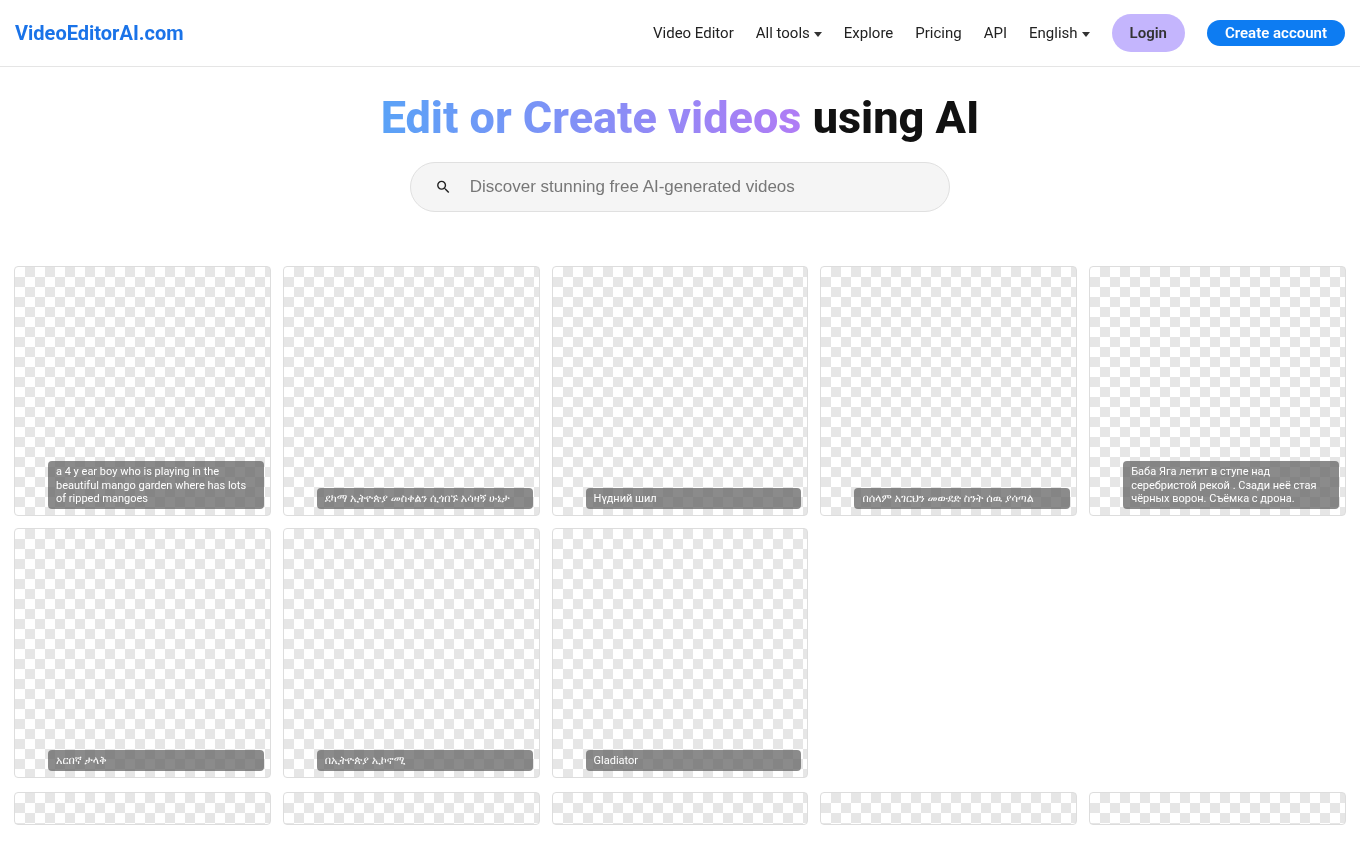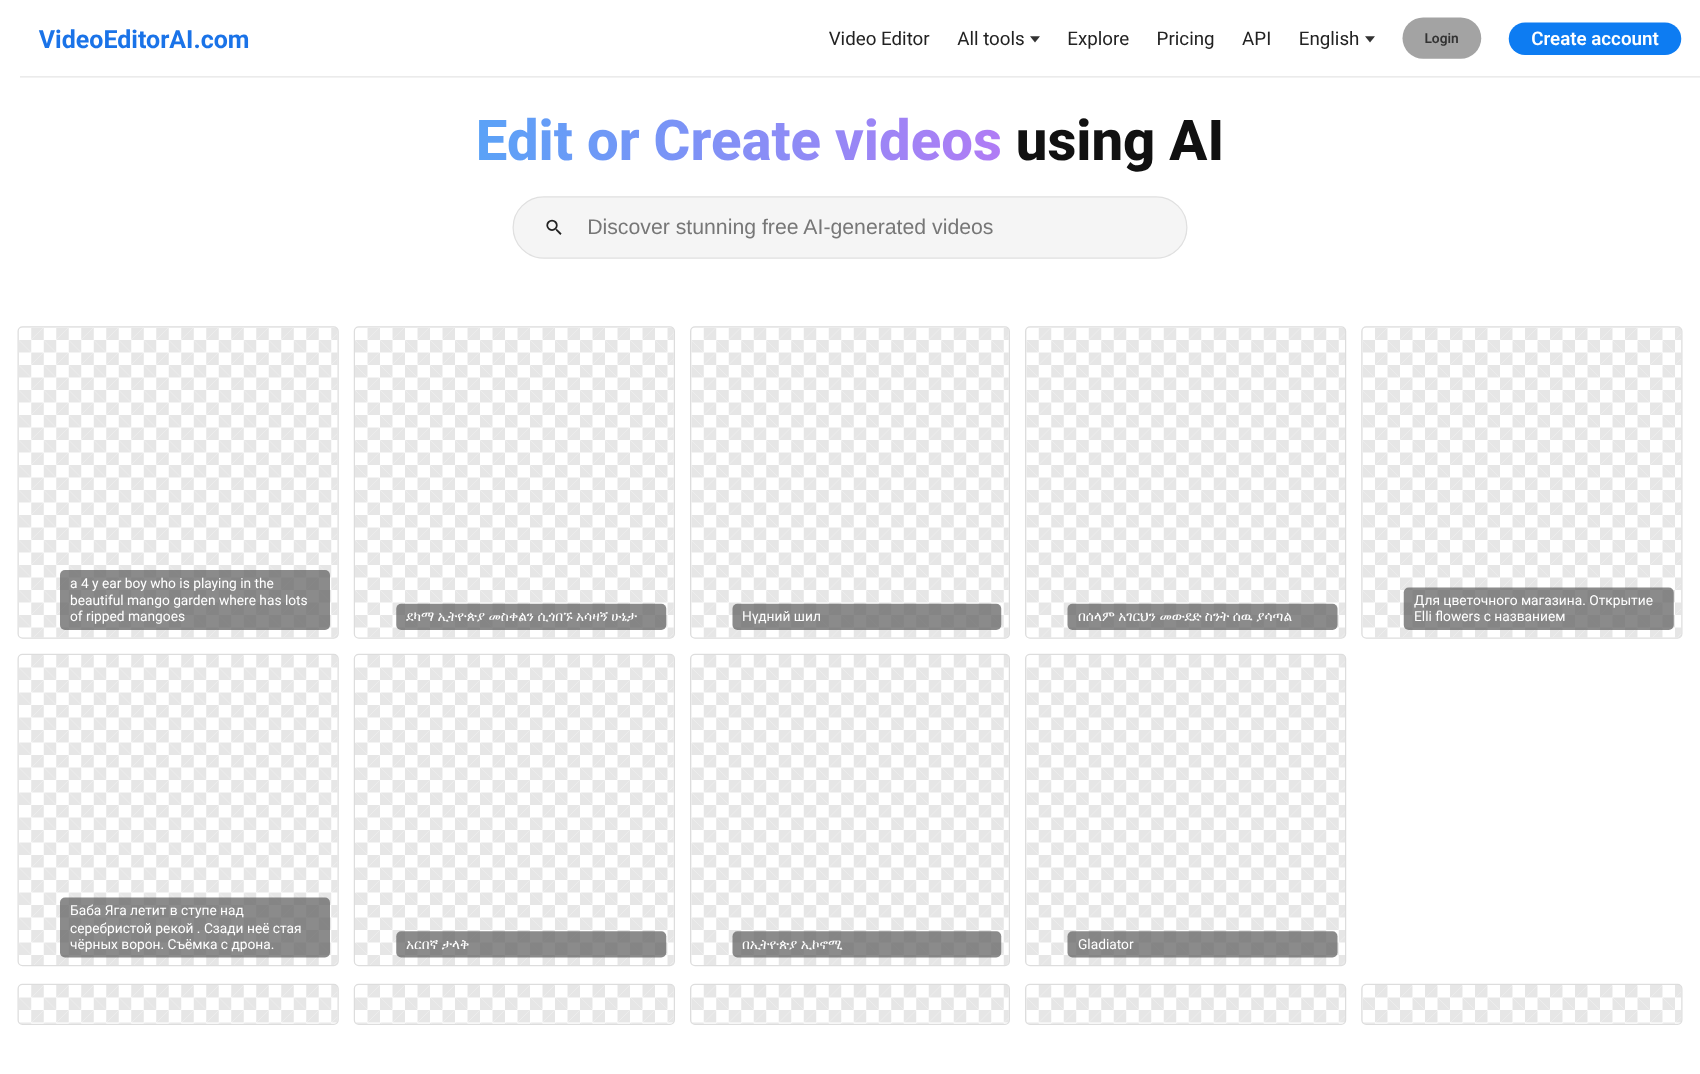--- a/index.html
+++ b/index.html
@@ -11,21 +11,20 @@
       font-family: -apple-system, BlinkMacSystemFont, "Segoe UI", Roboto, sans-serif;
       background: #fff;
       width: 1360px;
     }
     header {
       display: flex;
       justify-content: space-between;
       align-items: center;
       padding: 14px 15px;
       border-bottom: 1px solid #e5e5e5;
-      margin-left: 16px;
     }
     .logo {
       font-size: 20px;
       font-weight: 700;
       color: #1a73e8;
       cursor: pointer;
     }
     nav {
       display: flex;
       align-items: center;
@@ -41,24 +40,24 @@
     }
     .caret {
       width: 0;
       height: 0;
       border-left: 4px solid transparent;
       border-right: 4px solid transparent;
       border-top: 5px solid #333;
       margin-top: 2px;
     }
     .btn-login {
-      background: #a3a3a3;
+      background: #c4b5fd;
       border-radius: 20px;
       padding: 10px 18px;
-      font-size: 11px;
+      font-size: 15px;
       font-weight: 600;
       cursor: pointer;
       color: #333;
     }
     .btn-create-account {
       background: #0d7cf2;
       color: #fff;
       border-radius: 20px;
       padding: 4px 18px;
       font-size: 15px;
@@ -220,23 +219,20 @@
   </div>
   <div class="card">
     <div class="caption">ደካማ ኢትዮጵያ መስቀልን ሲጎበኙ አሳዛኝ ሁኔታ</div>
   </div>
   <div class="card">
     <div class="caption">Нүдний шил</div>
   </div>
   <div class="card">
     <div class="caption">በሰላም አገርህን መውደድ ስንት ሰዉ ያሳጣል</div>
   </div>
-  <div class="card">
-    <div class="caption">Для цветочного магазина. Открытие Elli flowers с названием</div>
-  </div>
 
   <div class="card">
     <div class="caption">Баба Яга летит в ступе над серебристой рекой . Сзади неё стая чёрных ворон. Съёмка с дрона.</div>
   </div>
   <div class="card">
     <div class="caption">አርበኛ ታላቅ</div>
   </div>
   <div class="card">
     <div class="caption">በኢትዮጵያ ኢኮኖሚ</div>
   </div>

